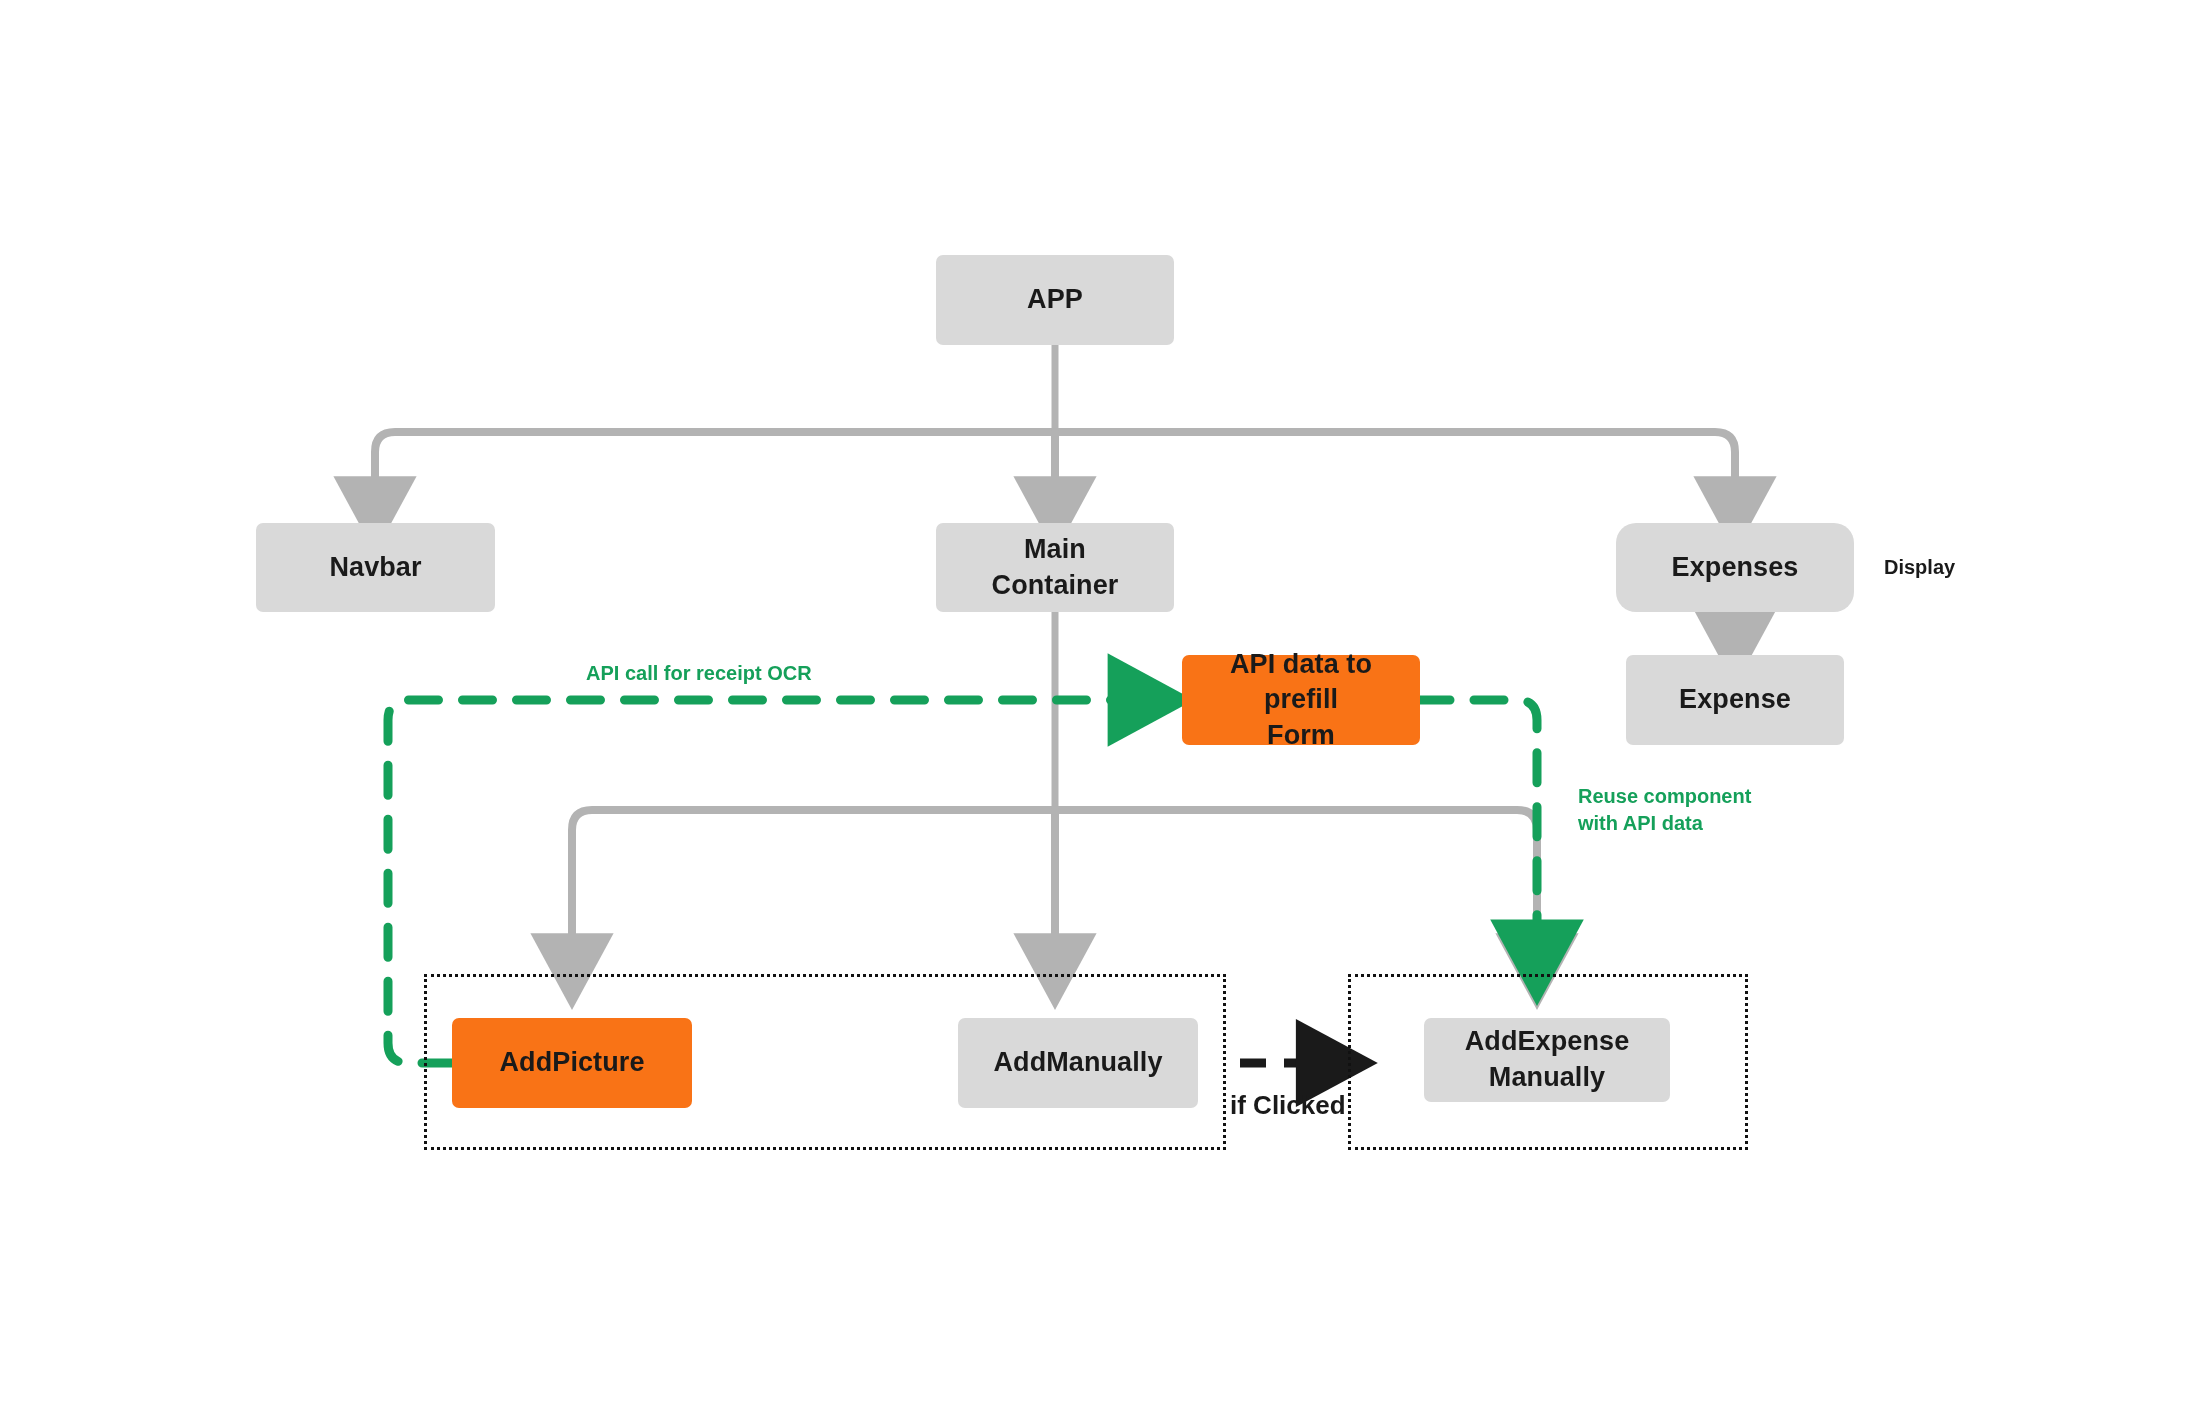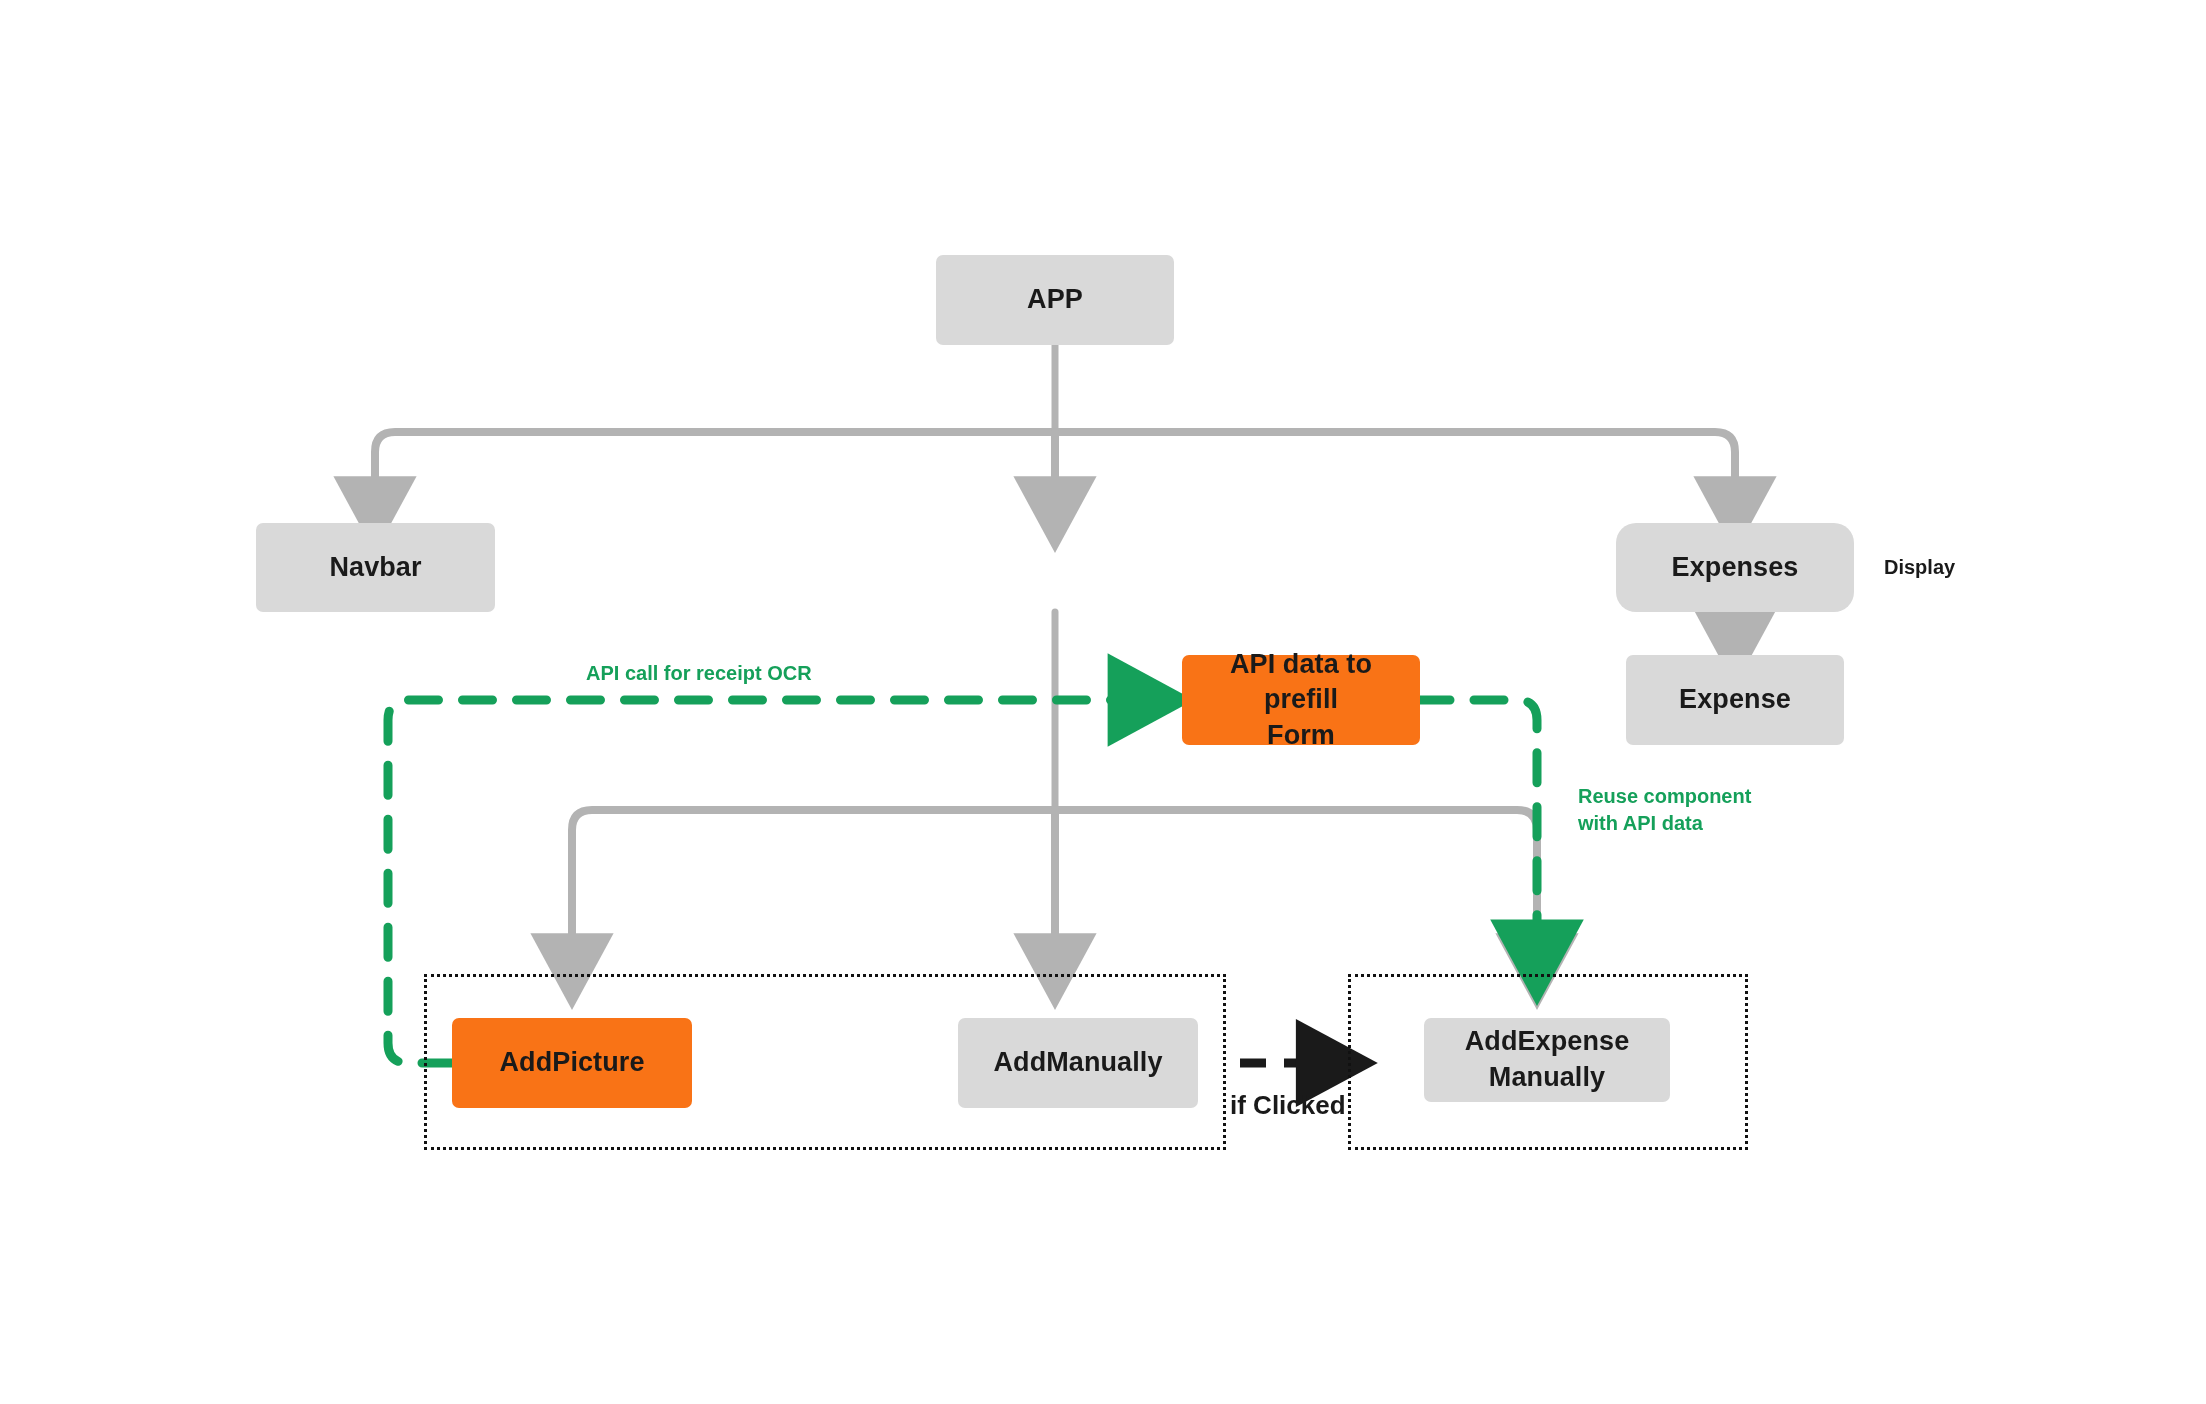--- a/index.html
+++ b/index.html
@@ -114,20 +114,24 @@
   <div class="group-box" style="left:1348px; top:974px; width:400px; height:176px;"></div>
 
   <div class="node gray" style="left:936px; top:255px; width:238px; height:90px;">
     <span>APP</span>
   </div>
 
   <div class="node gray" style="left:256px; top:523px; width:239px; height:89px;">
     <span>Navbar</span>
   </div>
 
+  <div class="node gray" style="left:936px; top:523px; width:238px; height:89px; white-space:pre-line;">
+    <span style="white-space:pre-line;">Main
+Container</span>
+  </div>
 
   <div class="node gray" style="left:1616px; top:523px; width:238px; height:89px;border-radius:20px;">
     <span>Expenses</span>
   </div>
 
   <div class="node gray" style="left:1626px; top:655px; width:218px; height:90px;">
     <span>Expense</span>
   </div>
 
   <div class="node pink" style="left:1182px; top:655px; width:238px; height:90px; white-space:pre-line;">

